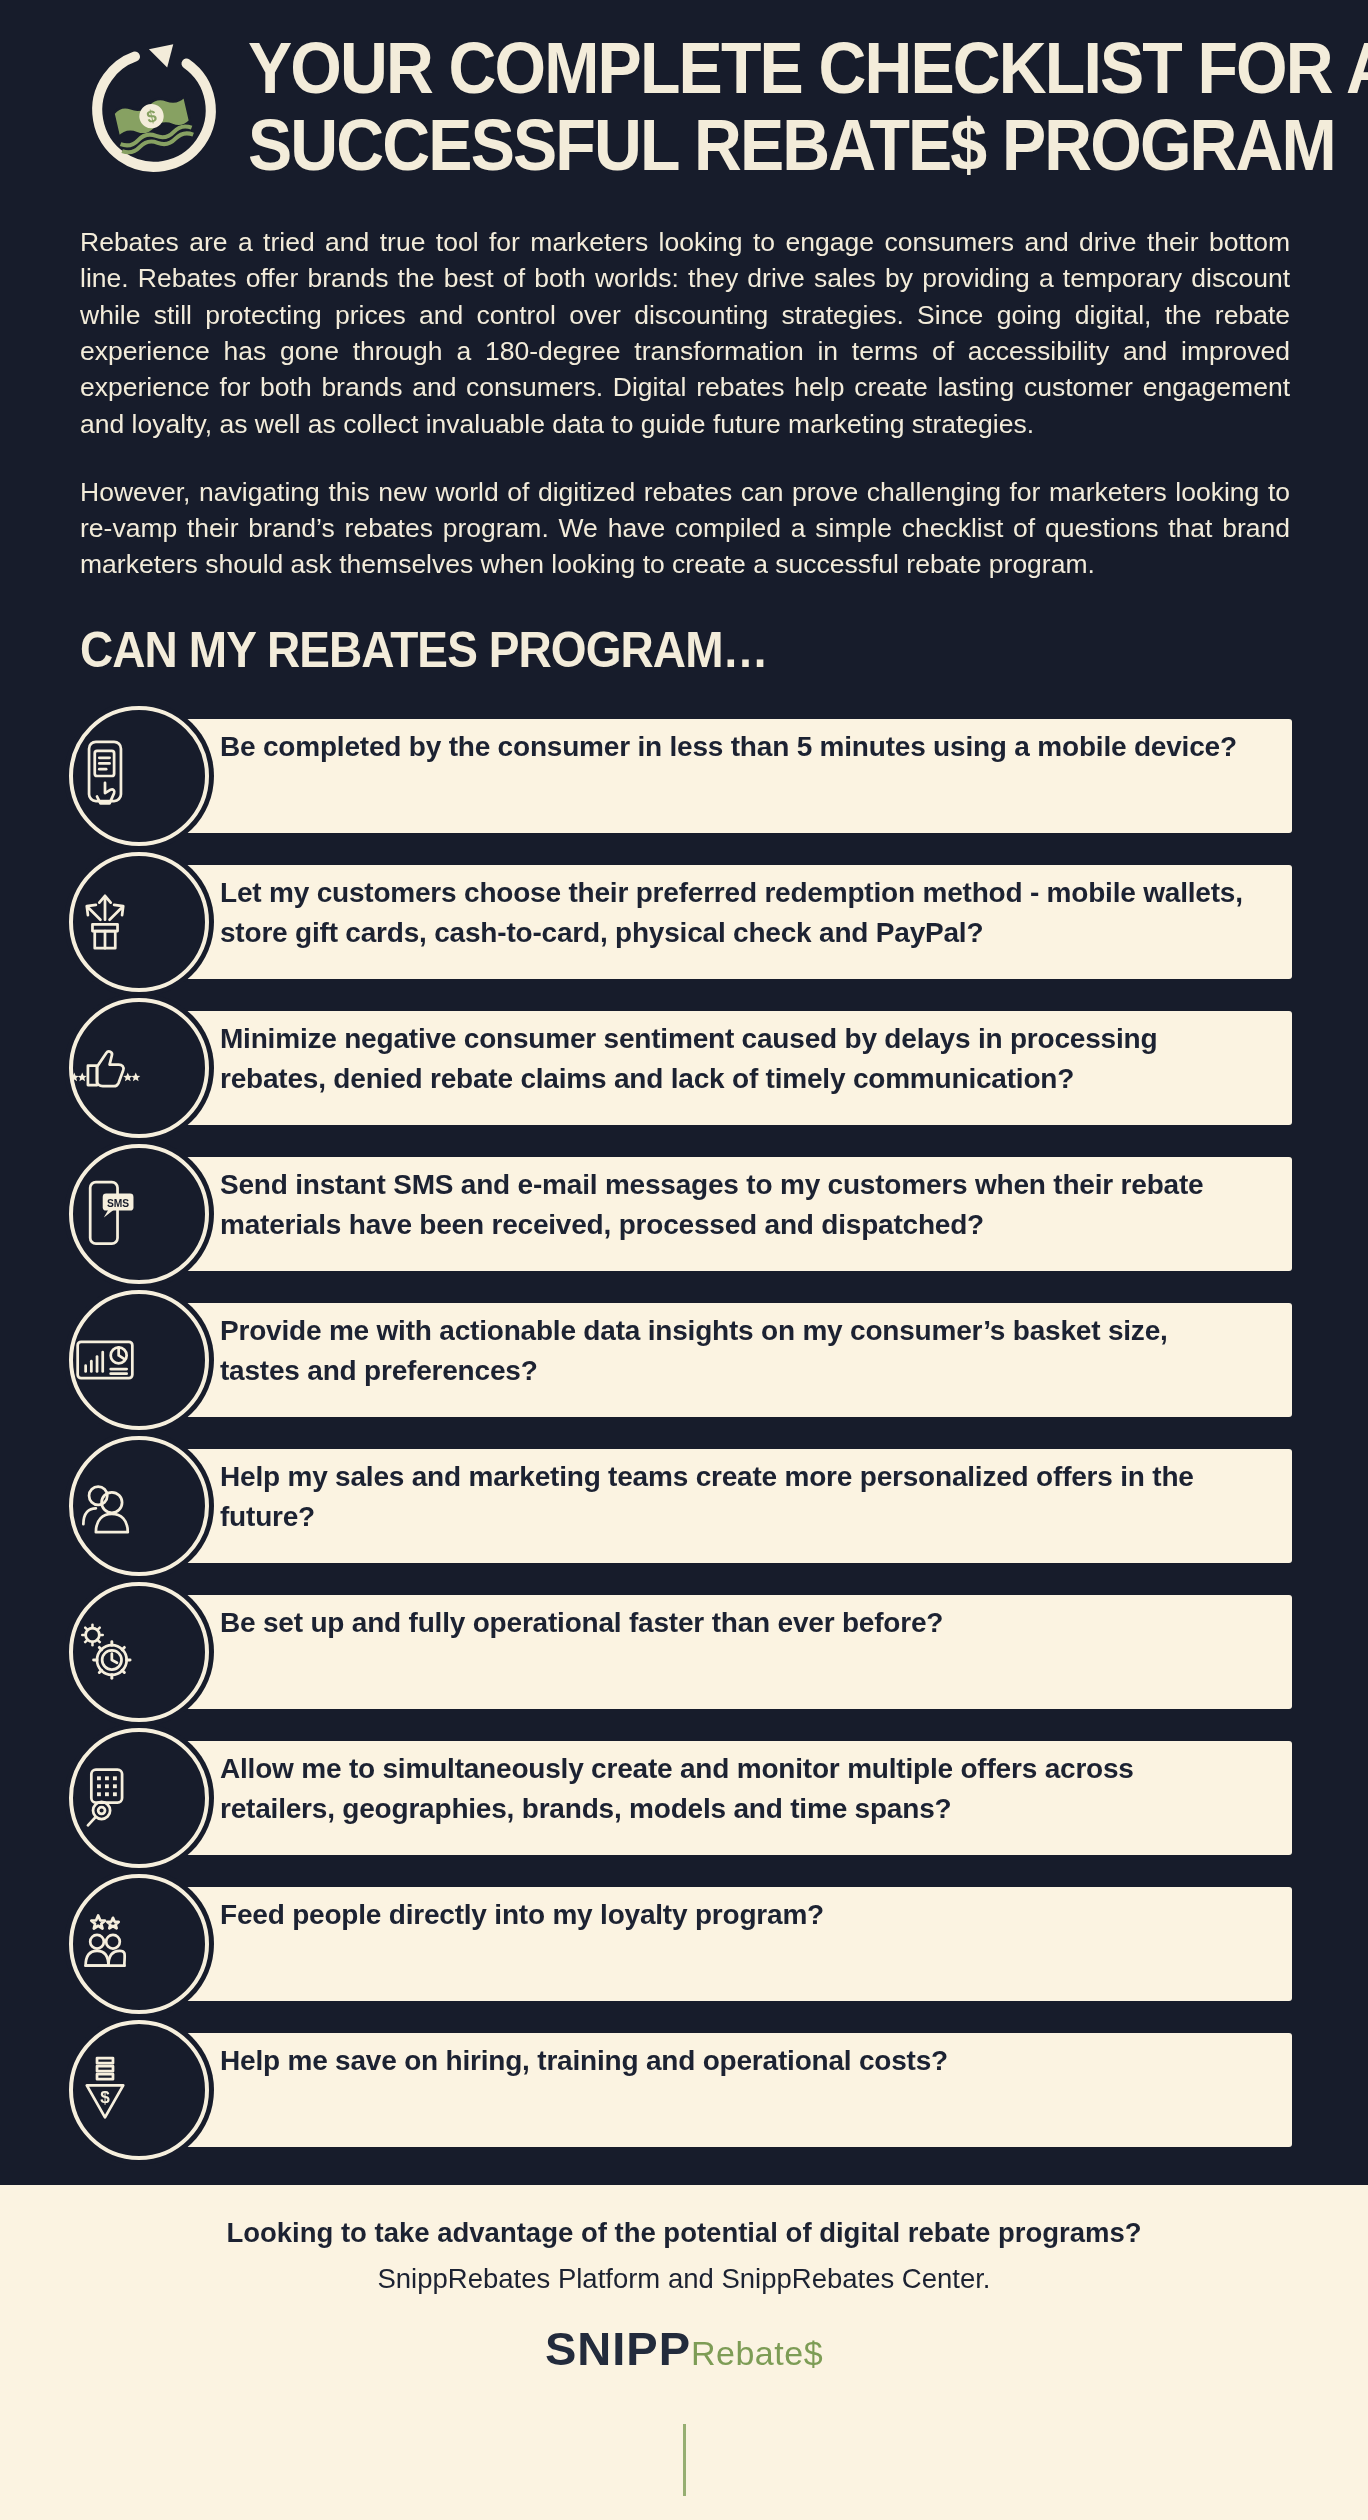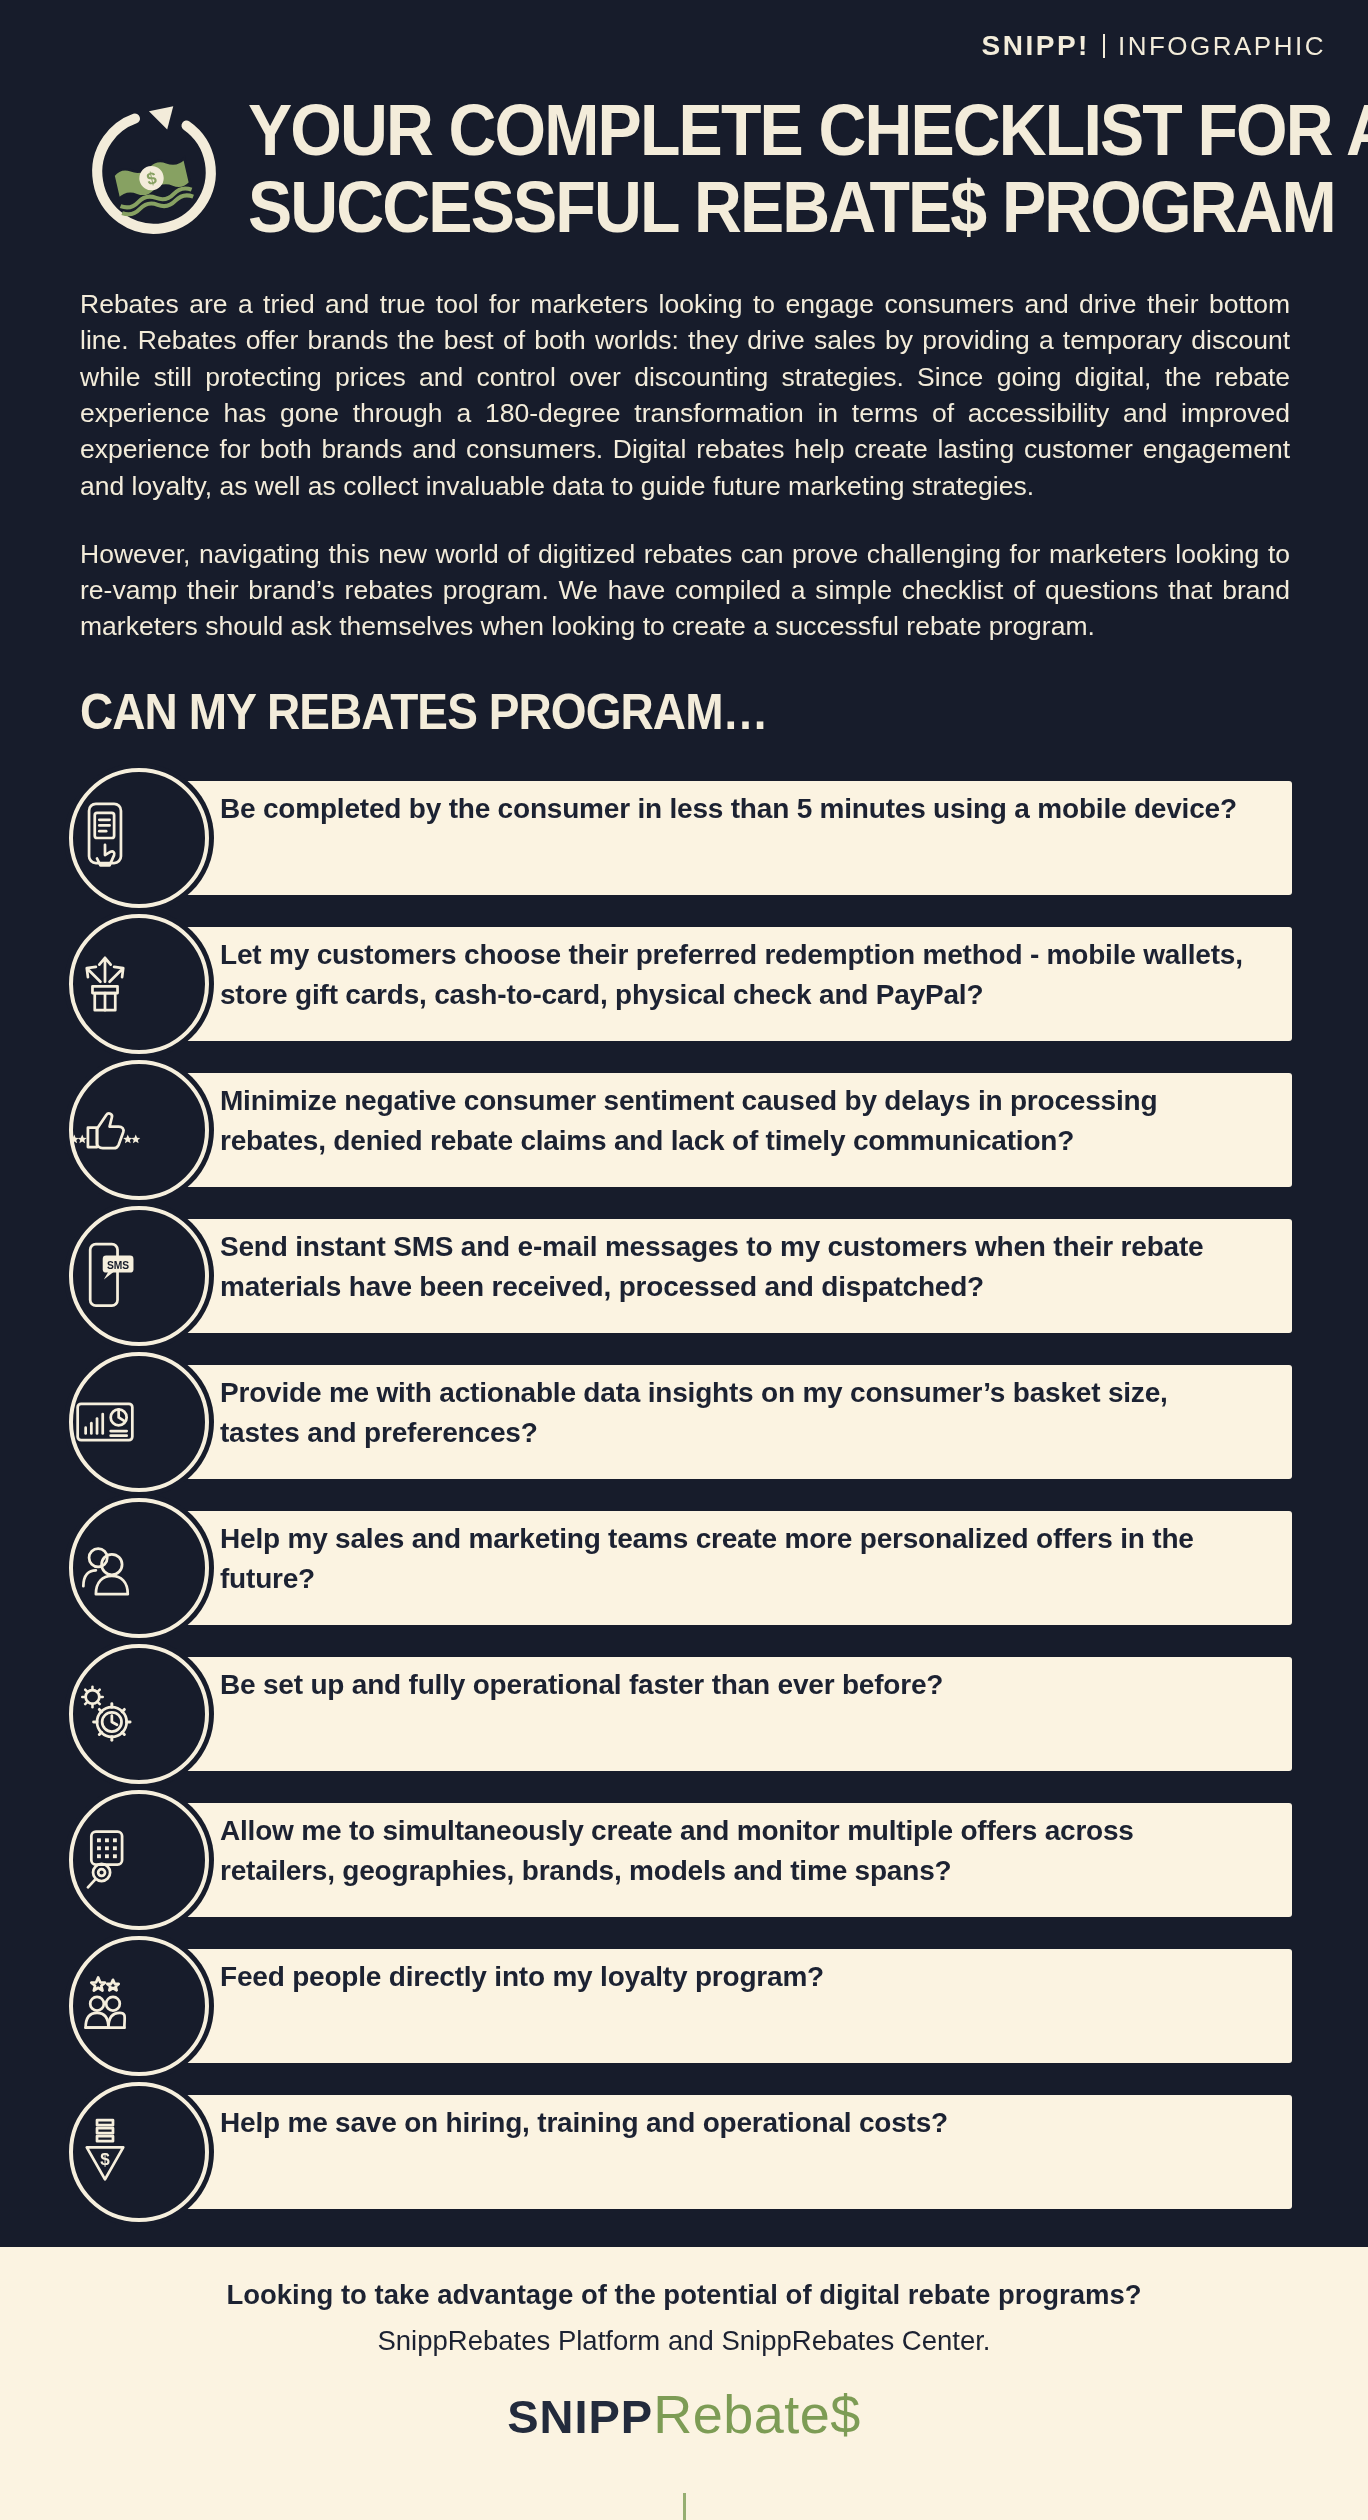--- a/index.html
+++ b/index.html
@@ -49,33 +49,28 @@
   .icon-circle::before{content:"";position:absolute;inset:5px;border:4px solid #f6efdd;border-radius:50%;}
   .icon-circle svg{width:82px;height:82px;}
   .lineicon{stroke:#f6efdd;stroke-width:2.4;fill:none;stroke-linecap:round;stroke-linejoin:round;}
   
   .cta{background:var(--cream);margin-top:38px;padding:32px 60px 24px;text-align:center;color:var(--ink);}
   .cta-bold{margin:0;font-size:27.5px;font-weight:700;}
   .cta-line{margin:14px 0 0;font-size:27.5px;font-weight:400;}
   .logos{display:flex;align-items:center;justify-content:center;gap:48px;margin-top:26px;flex-direction:column;}
   .logo{display:flex;align-items:baseline;}
   .logo-prefix{font-size:47px;font-weight:800;letter-spacing:1px;color:#232b3c;}
-  .logo-suffix{font-size:54px;font-weight:400;color:var(--green);letter-spacing:.5px;}
+  .logo-suffix{font-size:34px;font-weight:400;color:var(--green);letter-spacing:.5px;}
   .logo-div{width:3px;height:72px;background:var(--green);opacity:.8;}
 </style>
 </head>
 <body>
 
 <div class="page">
 
-  <header class="topbar">
-    <span class="brand-snipp">SNIPP!</span>
-    <span class="vdiv"></span>
-    <span class="infographic">INFOGRAPHIC</span>
-  </header>
 
   <section class="hero">
     <div class="hero-icon">
       <svg viewBox="0 0 150 150">
         <circle cx="75" cy="78" r="56" fill="none" stroke="#f3ecda" stroke-width="10" stroke-linecap="round" stroke-dasharray="298 54" transform="rotate(-55 75 78)"></circle>
         <polygon points="70,18 94,13 88,36" fill="#f3ecda"></polygon>
         <g transform="translate(73,86) rotate(-13)">
           <path d="M-36 -13 Q-27 -20 -18 -14 Q-9 -8 0 -14 Q9 -20 18 -14 Q27 -8 36 -14 L36 11 Q27 17 18 11 Q9 5 0 11 Q-9 17 -18 11 Q-27 5 -36 11 Z" fill="#87a162" stroke="#171c2b" stroke-width="2.5"></path>
           <path d="M-36 18 Q-27 24 -18 18 Q-9 12 0 18 Q9 24 18 18 Q27 12 36 18" fill="none" stroke="#87a162" stroke-width="4"></path>
           <path d="M-36 25 Q-27 31 -18 25 Q-9 19 0 25 Q9 31 18 25 Q27 19 36 25" fill="none" stroke="#87a162" stroke-width="4"></path>

